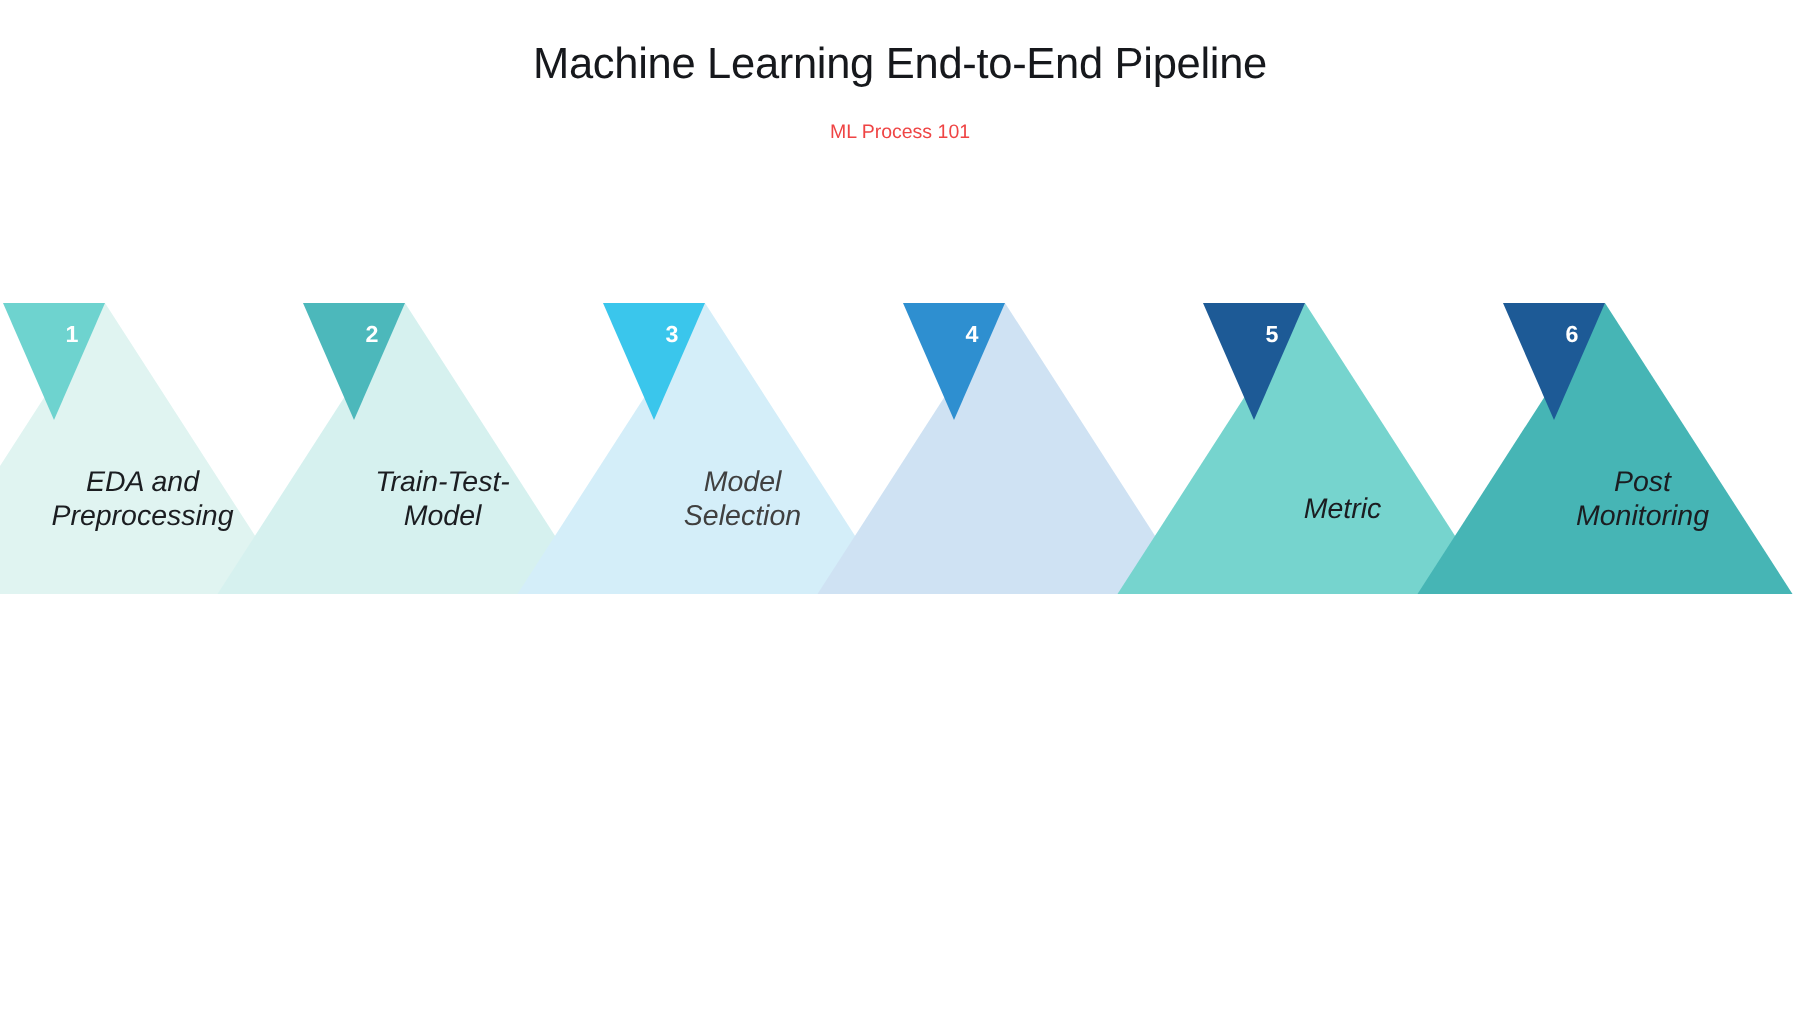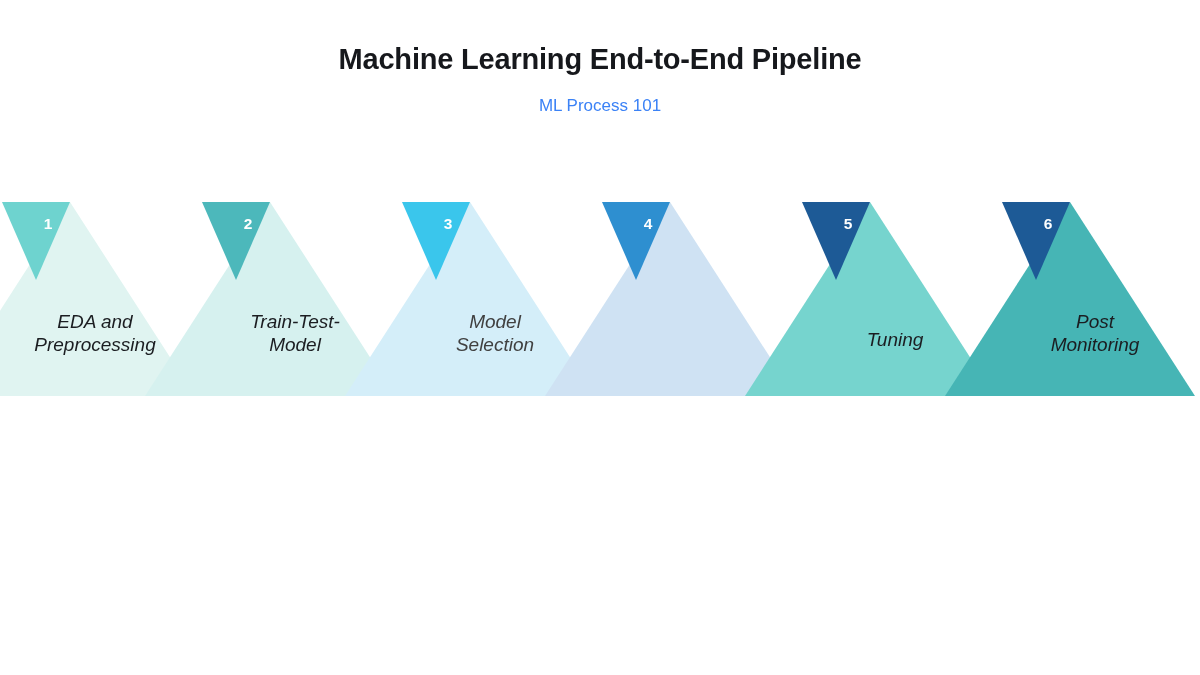--- a/index.html
+++ b/index.html
@@ -18,33 +18,33 @@
 
   
   #header {
     position: absolute;
     top: 0; left: 0;
     width: 1200px;
     text-align: center;
   }
   #page-title {
     margin: 0;
-    padding-top: 44px;
+    padding-top: 28px;
     font-size: 29px;
-    font-weight: bold;
+    font-weight: normal;
     color: #16181c;
     letter-spacing: -0.2px;
     line-height: 1.1;
   }
   #page-subtitle {
     margin: 0;
     padding-top: 20px;
-    font-size: 17px;
+    font-size: 13px;
     font-weight: normal;
-    color: #3b82f6;
+    color: #ef4444;
     line-height: 1.2;
   }
 
   
   #pipeline {
     position: absolute;
     left: 0;
     top: 202px;
     width: 1200px;
     height: 194px;
@@ -132,21 +132,21 @@
         <polygon points="22,0 90,0 56,78" fill="#2e8fd0"></polygon>
       </svg>
       <div class="badge-number" style="color: rgb(255, 255, 255);">4</div>
     </div>
     <div class="stage" style="left: 780px; z-index: 5;">
       <svg class="stage-svg" viewBox="0 0 230 194" preserveAspectRatio="none">
         <polygon points="90,0 215,194 -35,194" fill="#76d4ce"></polygon>
         <polygon points="22,0 90,0 56,78" fill="#1d5a96"></polygon>
       </svg>
       <div class="badge-number" style="color: rgb(255, 255, 255);">5</div>
-      <div class="stage-label" style="color: rgb(27, 29, 33); top: 126px;">Tuning</div>
+      <div class="stage-label" style="color: rgb(27, 29, 33); top: 126px;">Metric</div>
     </div>
     <div class="stage" style="left: 980px; z-index: 6;">
       <svg class="stage-svg" viewBox="0 0 230 194" preserveAspectRatio="none">
         <polygon points="90,0 215,194 -35,194" fill="#46b5b5"></polygon>
         <polygon points="22,0 90,0 56,78" fill="#1d5a96"></polygon>
       </svg>
       <div class="badge-number" style="color: rgb(255, 255, 255);">6</div>
       <div class="stage-label" style="color: rgb(27, 29, 33); top: 108px;">Post
 Monitoring</div>
     </div>

